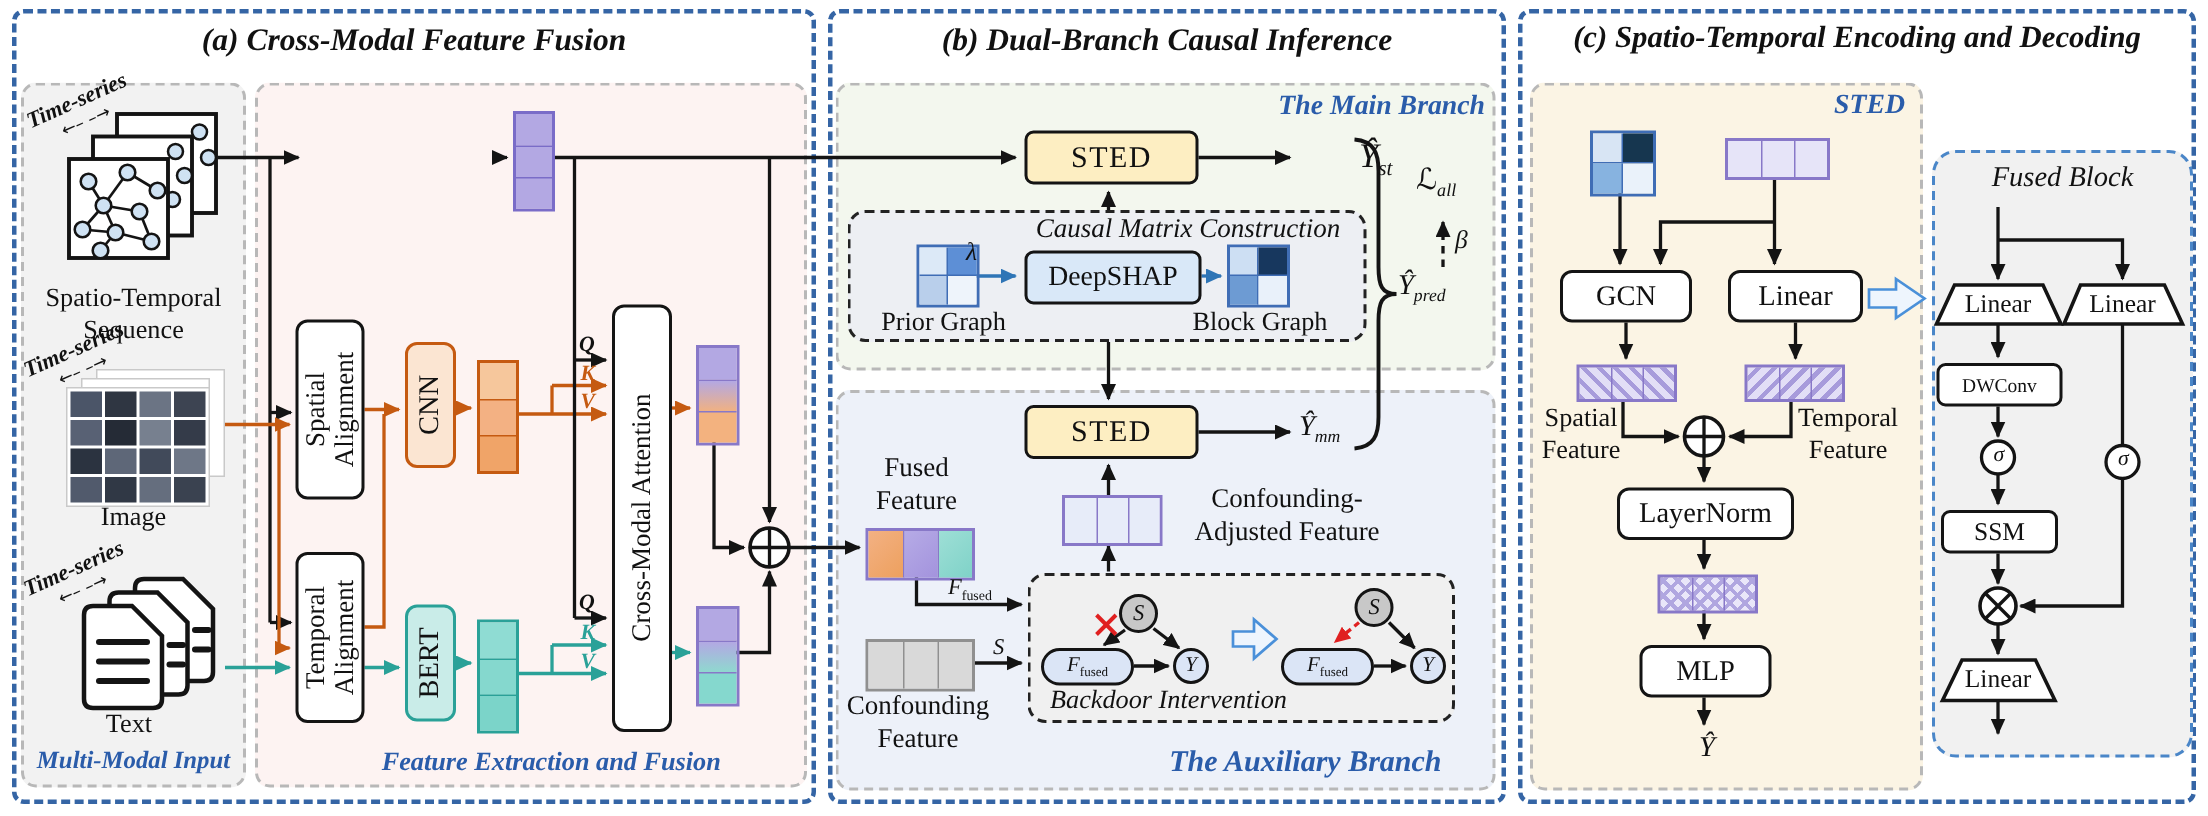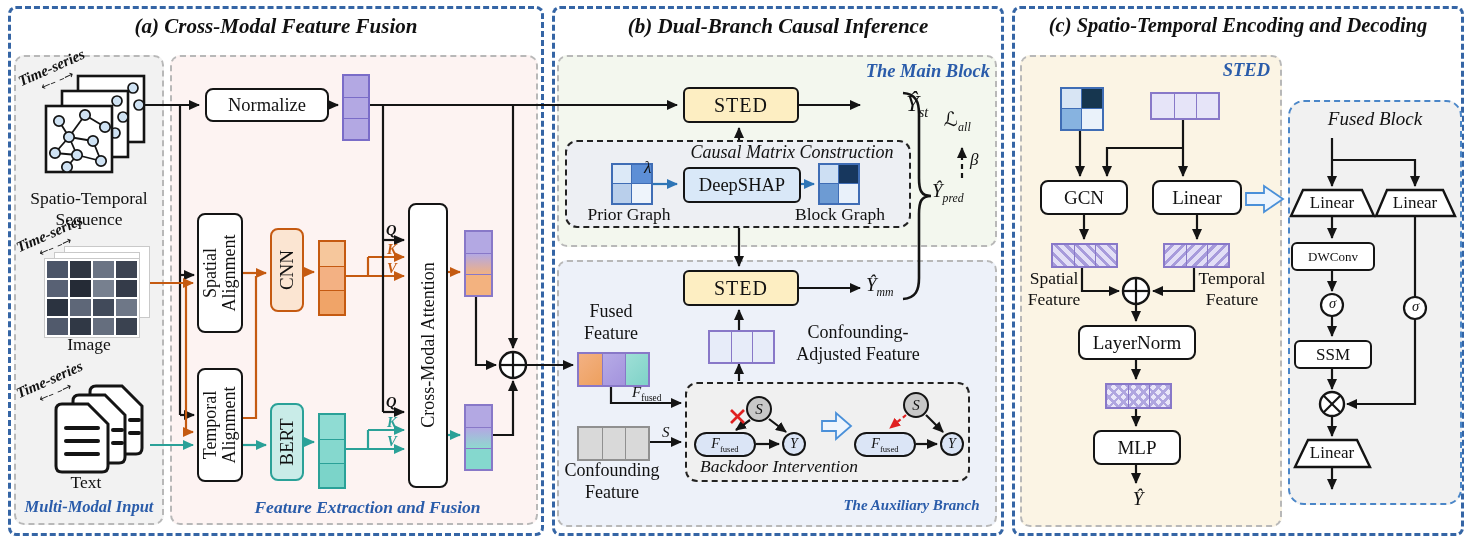--- a/index.html
+++ b/index.html
@@ -284,23 +284,20 @@
     <i style="background:#515a6c"></i>
       <i style="background:#303845"></i>
       <i style="background:#656e7e"></i>
       <i style="background:#3a4250"></i>
   </div>
   <div class="abs lbl" style="left:44px;top:334px;width:90px;">Image</div>
   <div class="abs lbl" style="left:56px;top:472px;width:60px;">Text</div>
   <div class="abs glabel" style="left:15px;top:497px;width:148px;font-size:16.5px;">Multi-Modal Input</div>
   <div class="abs glabel" style="left:235px;top:497px;width:265px;">Feature Extraction and Fusion</div>
 
-  <div class="abs hbox" style="left:205px;top:88px;width:124px;height:34px;">
-      <span>Normalize</span>
-    </div>
 
   <div class="abs vbox" style="left:197px;top:213px;width:46px;height:120px;"></div>
   <div class="vtext" style="left:220px;top:273px;">Spatial
 Alignment</div>
   <div class="abs vbox" style="left:197px;top:368px;width:46px;height:114px;"></div>
   <div class="vtext" style="left:220px;top:425px;">Temporal
 Alignment</div>
 
   <div class="abs vbox" style="left:270px;top:228px;width:34px;height:84px;background:#fbe5d2;border-color:#c55a11;"></div>
   <div class="vtext" style="left:287px;top:270px;font-size:19px;">CNN</div>
@@ -336,22 +333,22 @@
     <i style="background:#b3a8e3;"></i>
       <i style="background:linear-gradient(#b3a8e3,#f0b183);border-top:1.5px solid #8878c8;"></i>
       <i style="background:#f3b27f;border-top:1.5px solid #8878c8;"></i>
   </div>
   <div class="vcol" style="left:464px;top:404px;width:25px;height:63px;grid-template-rows:1fr 1fr 1fr;border:2px solid #8878c8;">
     <i style="background:#b3a8e3;"></i>
       <i style="background:linear-gradient(#b3a8e3,#8fd8cf);border-top:1.5px solid #8878c8;"></i>
       <i style="background:#85d8ce;border-top:1.5px solid #8878c8;"></i>
   </div>
 
-  <div class="abs glabel" style="left:820px;top:61px;width:170px;text-align:right;font-size:18.5px;">The Main Block</div>
-  <div class="abs glabel" style="left:799px;top:497px;width:225px;font-size:15px;">The Auxiliary Branch</div>
+  <div class="abs glabel" style="left:820px;top:61px;width:170px;text-align:right;font-size:18.5px;">The Main Branch</div>
+  <div class="abs glabel" style="left:736px;top:497px;width:225px;text-align:right;font-size:20px;">The Auxiliary Branch</div>
 
   <div class="abs sted" style="left:683px;top:87px;width:116px;height:36px;">
       <span>STED</span>
     </div>
   <div class="abs sted" style="left:683px;top:270px;width:116px;height:36px;">
       <span>STED</span>
     </div>
 
   <div class="abs" style="left:676px;top:142px;width:232px;font-style:italic;font-size:18px;text-align:center;z-index:3;"><span>Causal Matrix Construction</span></div>
 

